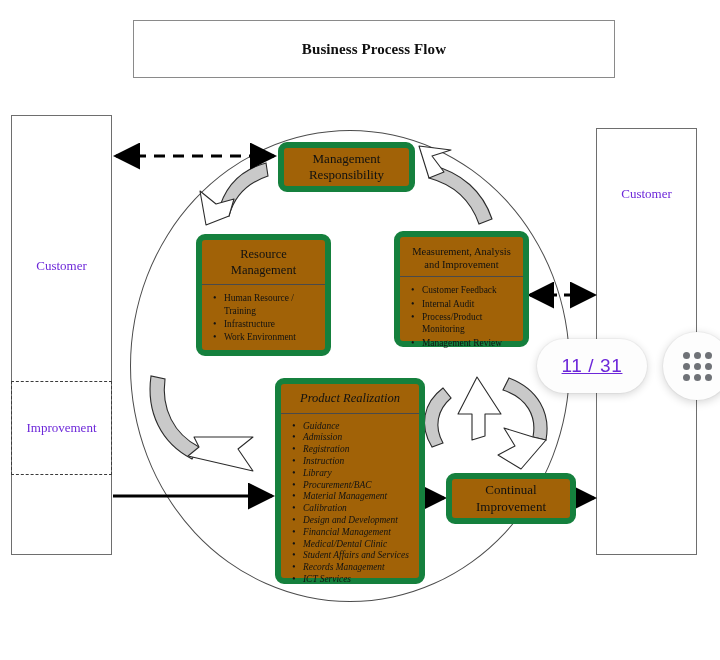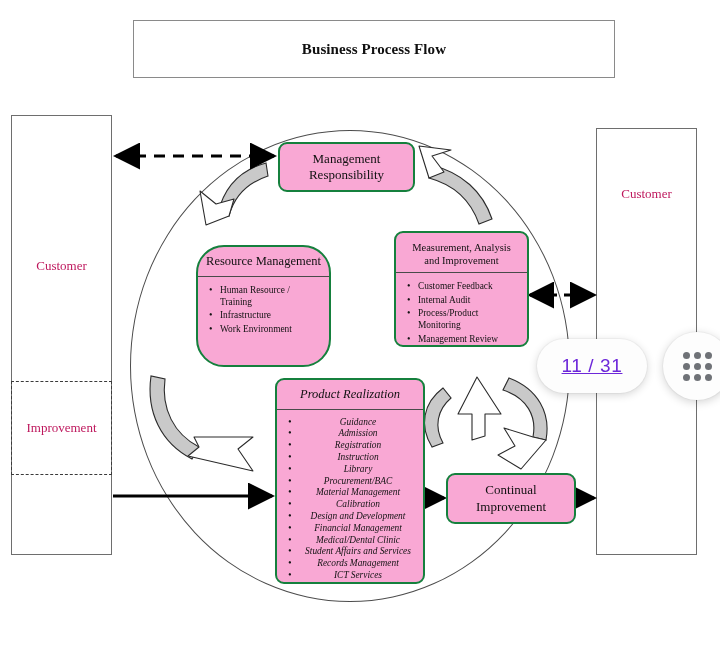--- a/index.html
+++ b/index.html
@@ -38,21 +38,21 @@
     background: #ffffff;
   }
   #customer-left  { left: 11px;  top: 115px; width: 101px; height: 440px; }
   #customer-right { left: 596px; top: 128px; width: 101px; height: 427px; }
 
   .side-seg {
     position: absolute;
     left: -1px; right: -1px;
     display: flex; align-items: center; justify-content: center;
     font-size: 13px;
-    color: #be185d;
+    color: #6d28d9;
   }
   .dashed-seg {
     border-top: 1px dashed #3a3a3a;
     border-bottom: 1px dashed #3a3a3a;
     border-left: 1px dashed #3a3a3a;
     border-right: 1px dashed #3a3a3a;
   }
   #left-seg-top     { top: 130px; height: 40px; }
   #left-seg-dashed  { top: 265px; height: 94px; }
   #right-seg-top    { top: 45px;  height: 40px; }
@@ -64,22 +64,22 @@
     left: 130px; top: 130px;
     width: 440px; height: 472px;
     border: 1.2px solid #4c4c4c;
     border-radius: 50%;
     background: transparent;
   }
 
   
   .pbox {
     position: absolute;
-    background: #f9a8d4;
-    border: 2px solid #15803d;
+    background: #a16207;
+    border: 6px solid #15803d;
     border-radius: 9px;
   }
   .pbox-title {
     text-align: center;
     font-size: 12.5px;
     color: #111111;
     line-height: 1.25;
     padding: 7px 6px 6px;
   }
   .pbox-title.with-rule { border-bottom: 1px solid #4a4a4a; }
@@ -94,28 +94,28 @@
     line-height: 1.31;
     color: #121212;
     margin-bottom: 1px;
   }
   .pbox-list li::before {
     content: "\2022";
     position: absolute;
     left: -11px; top: -1px;
     font-size: 10px;
   }
-  .pbox-list.tight li { line-height: 1.255; margin-bottom: 0; text-align: center; }
+  .pbox-list.tight li { line-height: 1.255; margin-bottom: 0; }
 
   #box-management {
     left: 278px; top: 142px; width: 137px; height: 50px;
     display: flex; align-items: center; justify-content: center;
   }
   #box-management .pbox-title { padding: 0; font-size: 13px; }
-  #box-resource    { left: 196px; top: 245px; width: 135px; height: 122px; border-radius: 28px; }
+  #box-resource    { left: 196px; top: 234px; width: 135px; height: 122px; }
   #box-measurement { left: 394px; top: 231px; width: 135px; height: 116px; }
   #box-product     { left: 275px; top: 378px; width: 150px; height: 206px; font-style: italic; }
   #box-continual   {
     left: 446px; top: 473px; width: 130px; height: 51px;
     display: flex; align-items: center; justify-content: center;
   }
   #box-continual .pbox-title { padding: 0; font-size: 13px; }
 
   
   #arrow-layer {

